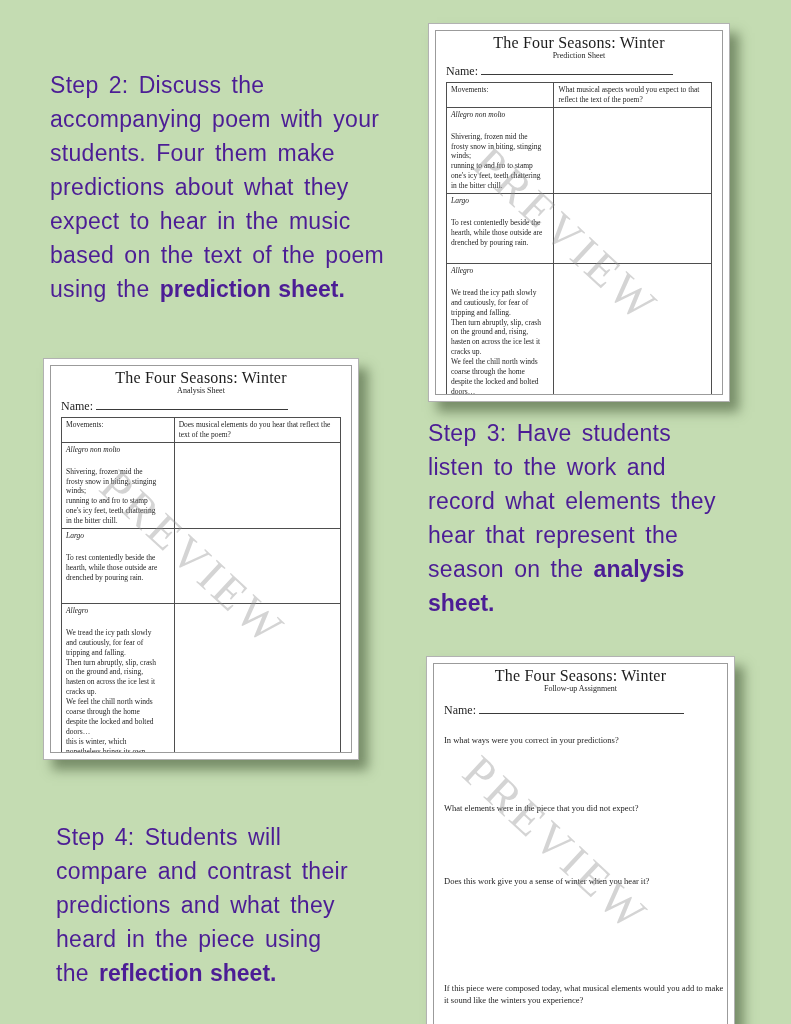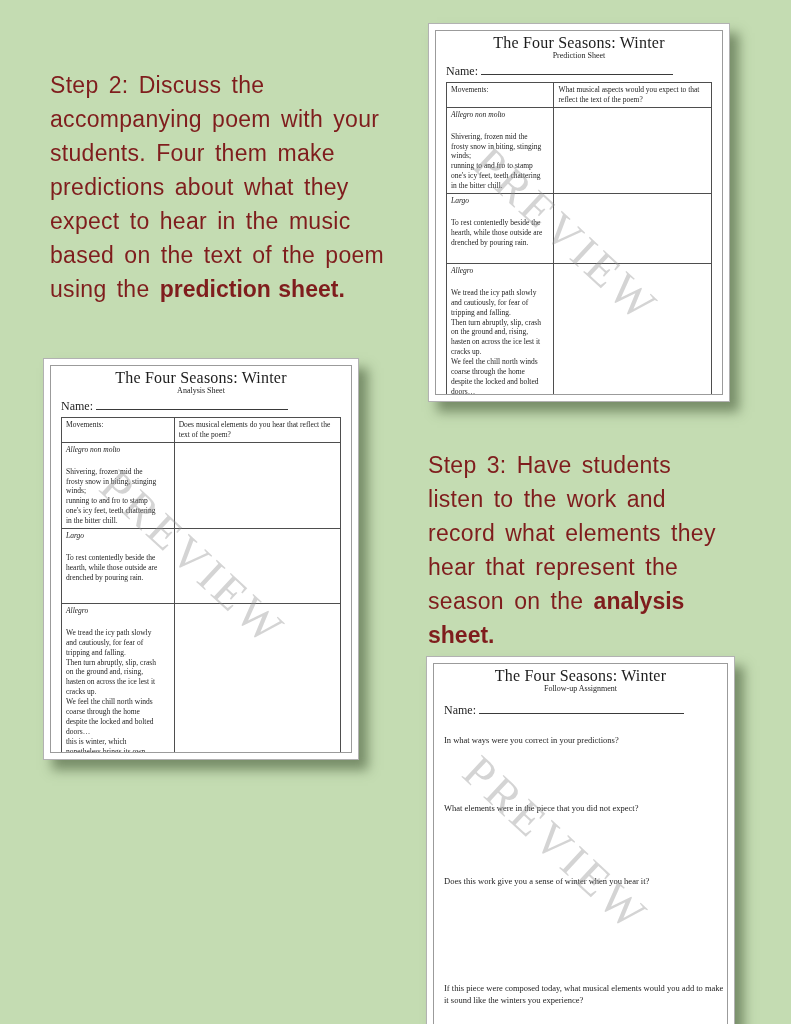--- a/index.html
+++ b/index.html
@@ -4,27 +4,27 @@
 <style>
   html,body { margin:0; padding:0; }
   body { font-family:"Liberation Sans",sans-serif; }
   .viewport {
     position:relative; width:791px; height:1024px;
     background:#c4dcb2; overflow:hidden;
   }
 
   
   .step {
-    position:absolute; color:#7f1d1d; font-size:23px; line-height:34px;
+    position:absolute; color:#4c1d95; font-size:23px; line-height:34px;
     font-weight:300; letter-spacing:0.3px; word-spacing:3.5px;
     font-family:"Liberation Sans",sans-serif;
   }
   .step .b { font-weight:700; word-spacing:1px; letter-spacing:0; }
   #step2 { left:50px;  top:68px;  width:385px; }
-  #step3 { left:428px; top:448px; width:335px; }
+  #step3 { left:428px; top:416px; width:335px; }
   #step4 { left:56px;  top:820px; width:340px; }
 
   
   .sheet {
     position:absolute; background:#ffffff;
     border:1px solid #b2b2b2;
     box-shadow:9px 10px 11px rgba(73,94,60,0.62);
     overflow:hidden;
     font-family:"Liberation Serif",serif; color:#1d1d1d;
   }
@@ -220,20 +220,27 @@
 
   <div class="step" id="step3">
     <div>Step 3: Have students</div>
     <div>listen to the work and</div>
     <div>record what elements they</div>
     <div>hear that represent the</div>
     <div><span>season on the </span><span class="b">analysis</span></div>
     <div><span class="b">sheet.</span></div>
   </div>
 
+  <div class="step" id="step4">
+    <div>Step 4: Students will</div>
+    <div>compare and contrast their</div>
+    <div>predictions and what they</div>
+    <div>heard in the piece using</div>
+    <div><span>the </span><span class="b">reflection sheet.</span></div>
+  </div>
 
   <div class="sheet" id="sheet-followup">
     <div class="frame"></div>
     <div class="content">
       <div class="sheet-title">The Four Seasons: Winter</div>
       <div class="sheet-subtitle">Follow-up Assignment</div>
       <div class="name-row"><span>Name:</span> <span class="rule" style="width:205px;"></span></div>
       <div class="q q1">In what ways were you correct in your predictions?</div>
       <div class="q q2">What elements were in the piece that you did not expect?</div>
       <div class="q q3">Does this work give you a sense of winter when you hear it?</div>

